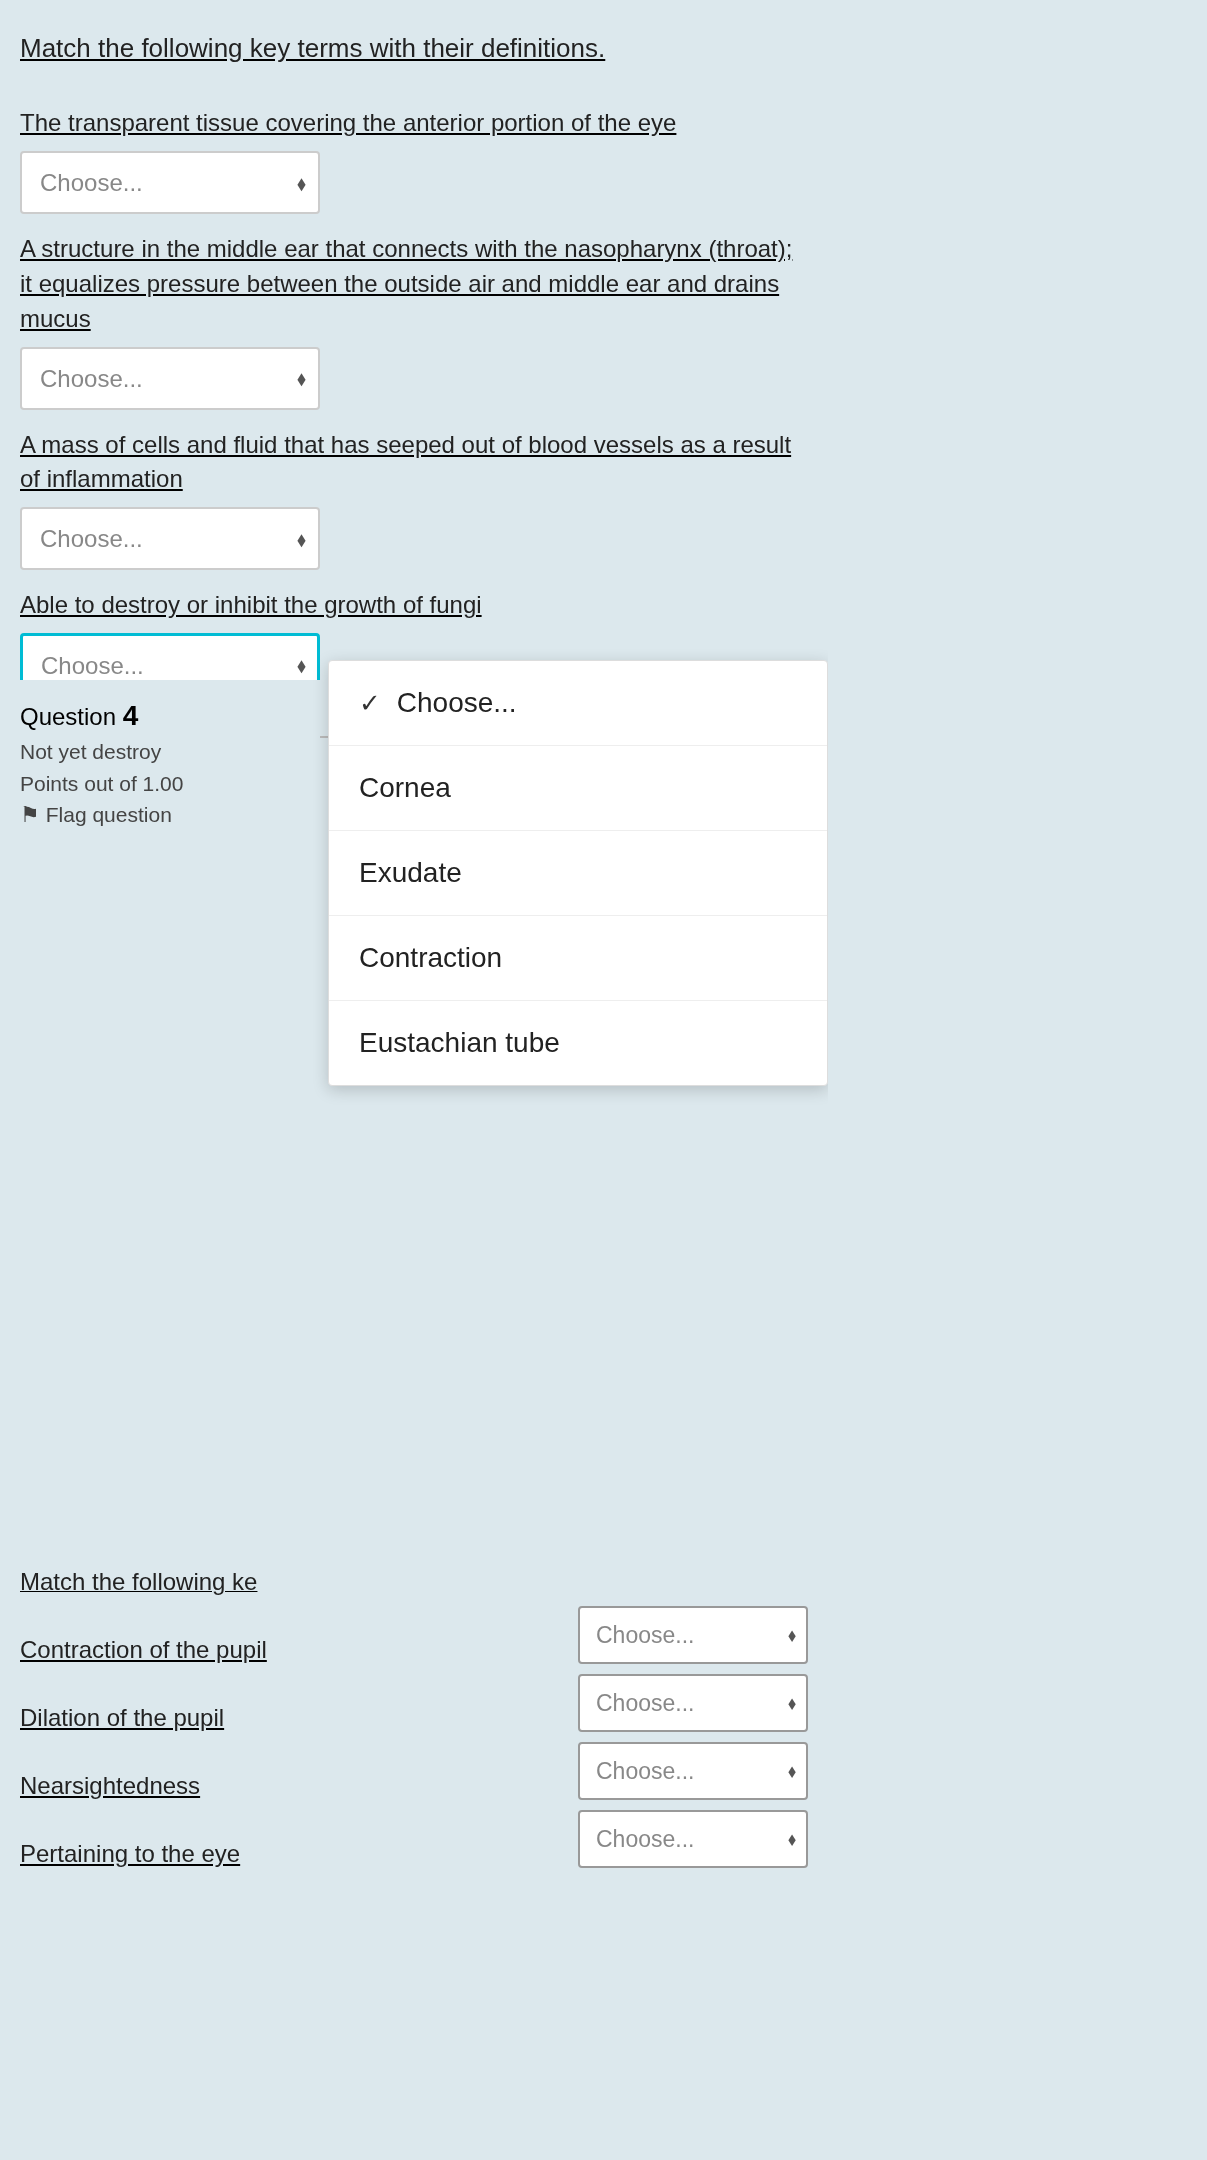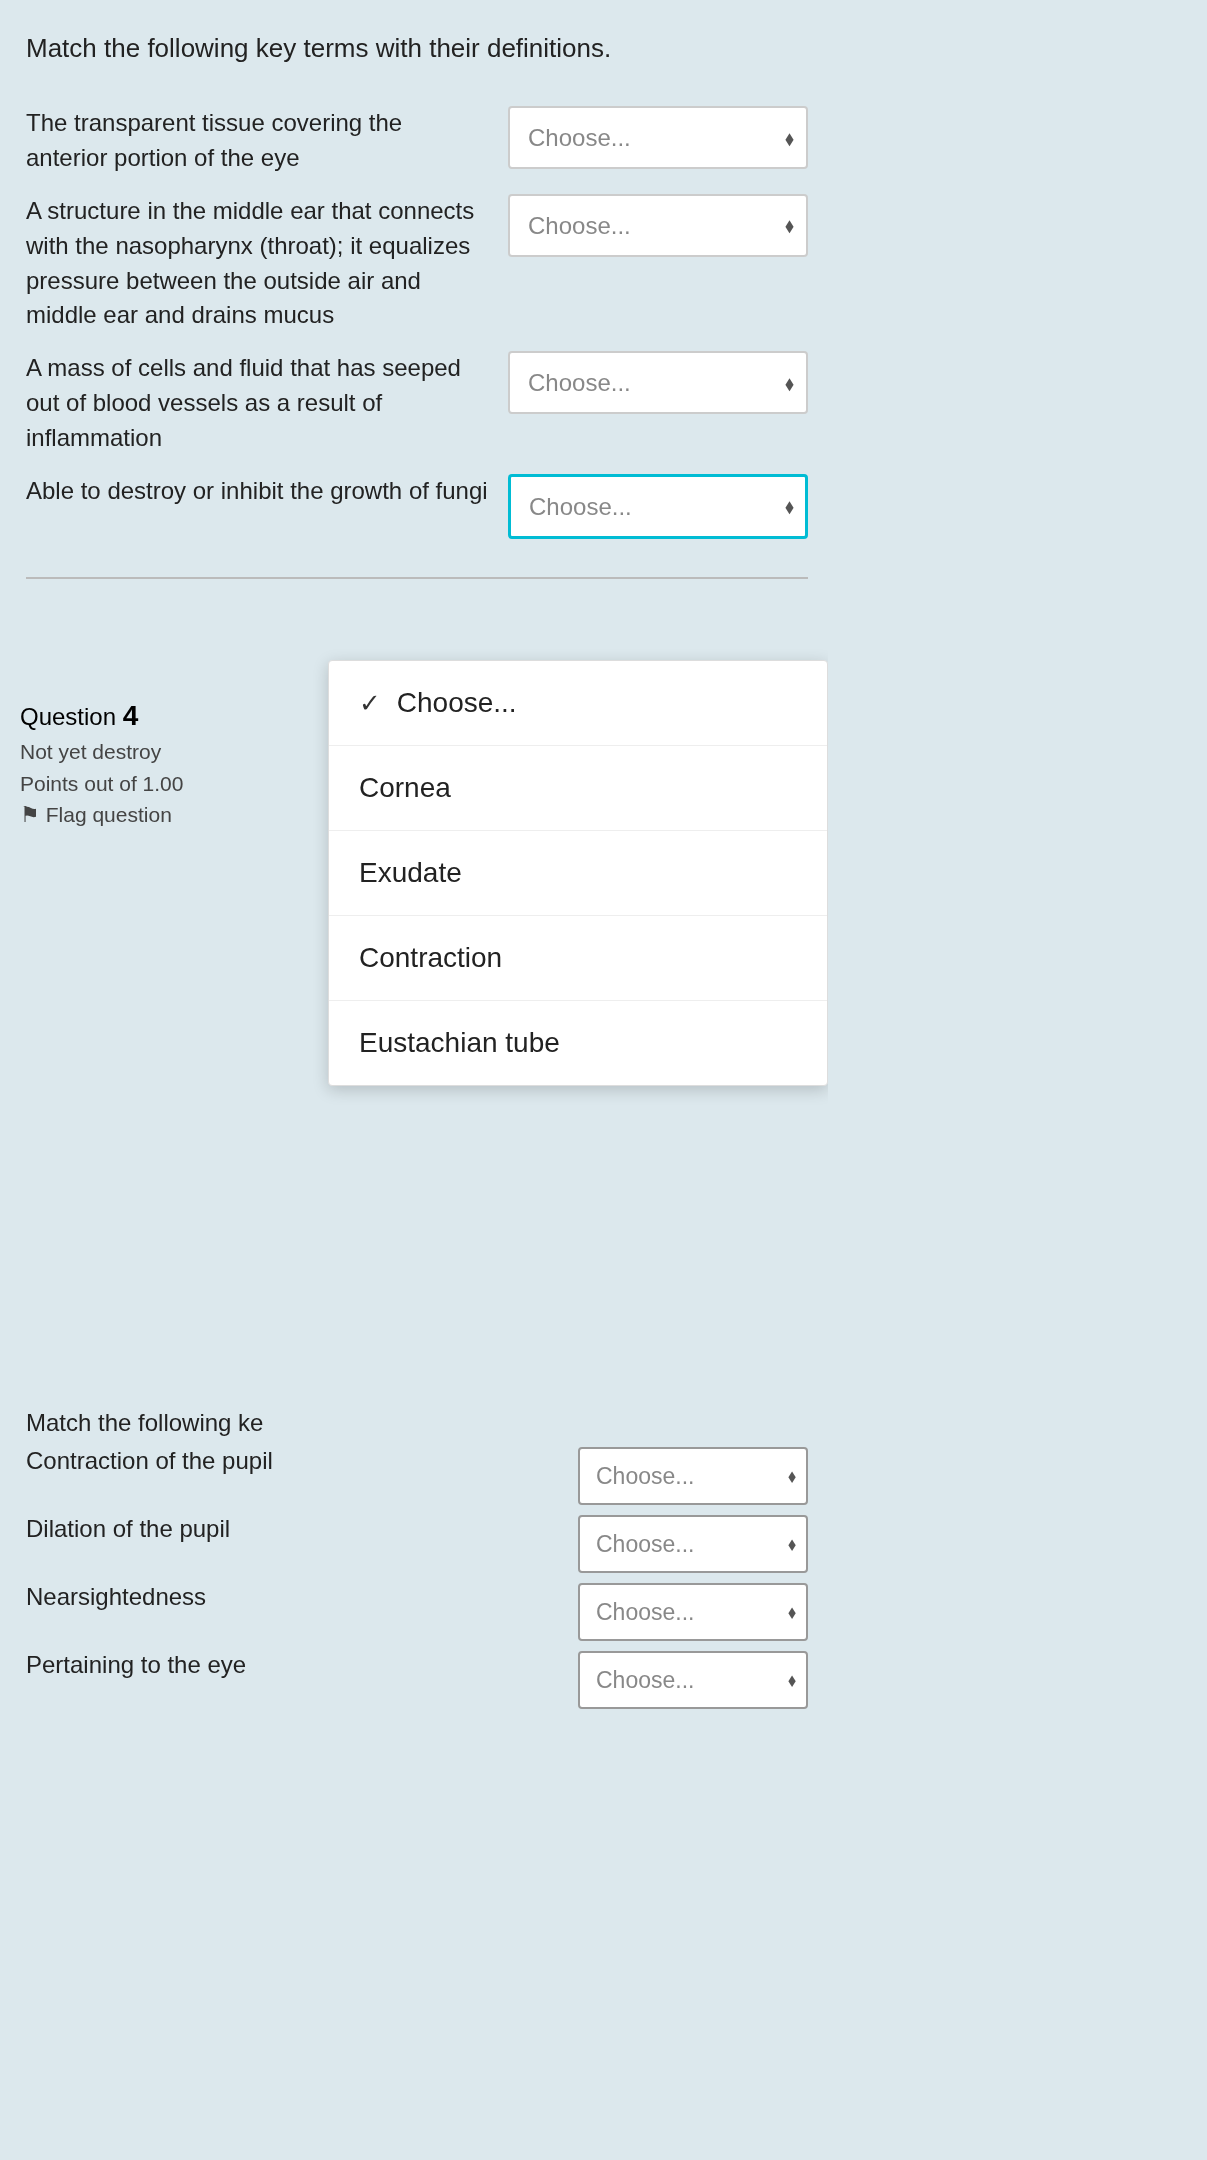--- a/index.html
+++ b/index.html
@@ -12,22 +12,23 @@
       font-family: Arial, sans-serif;
       background-color: #dce8ed;
       width: 828px;
       min-height: 2160px;
       position: relative;
       overflow-x: hidden;
     }
 
     .page-container {
       width: 100%;
-      padding: 30px 20px 20px 26px;
+      padding: 30px 20px 20px 20px;
       position: relative;
+      text-decoration: underline;
     }
 
     .instruction-text {
       font-size: 26px;
       color: #222;
       margin-bottom: 30px;
       line-height: 1.4;
     }
 
     .question-block {
@@ -35,20 +36,21 @@
       padding: 10px 0;
       margin-bottom: 10px;
     }
 
     .match-row {
       display: flex;
       align-items: flex-start;
       justify-content: space-between;
       margin-bottom: 18px;
       gap: 10px;
+      flex-direction: column;
     }
 
     .match-definition {
       font-size: 24px;
       color: #222;
       flex: 1;
       line-height: 1.45;
       padding-right: 10px;
     }
 
@@ -177,21 +179,21 @@
     }
 
     .next-question-text {
       font-size: 24px;
       color: #222;
       margin-bottom: 20px;
     }
 
     .match-row-simple {
       display: flex;
-      align-items: flex-start;
+      align-items: flex-end;
       justify-content: space-between;
       margin-bottom: 10px;
       gap: 10px;
     }
 
     .match-definition-simple {
       font-size: 24px;
       color: #222;
       flex: 1;
       padding-right: 10px;

